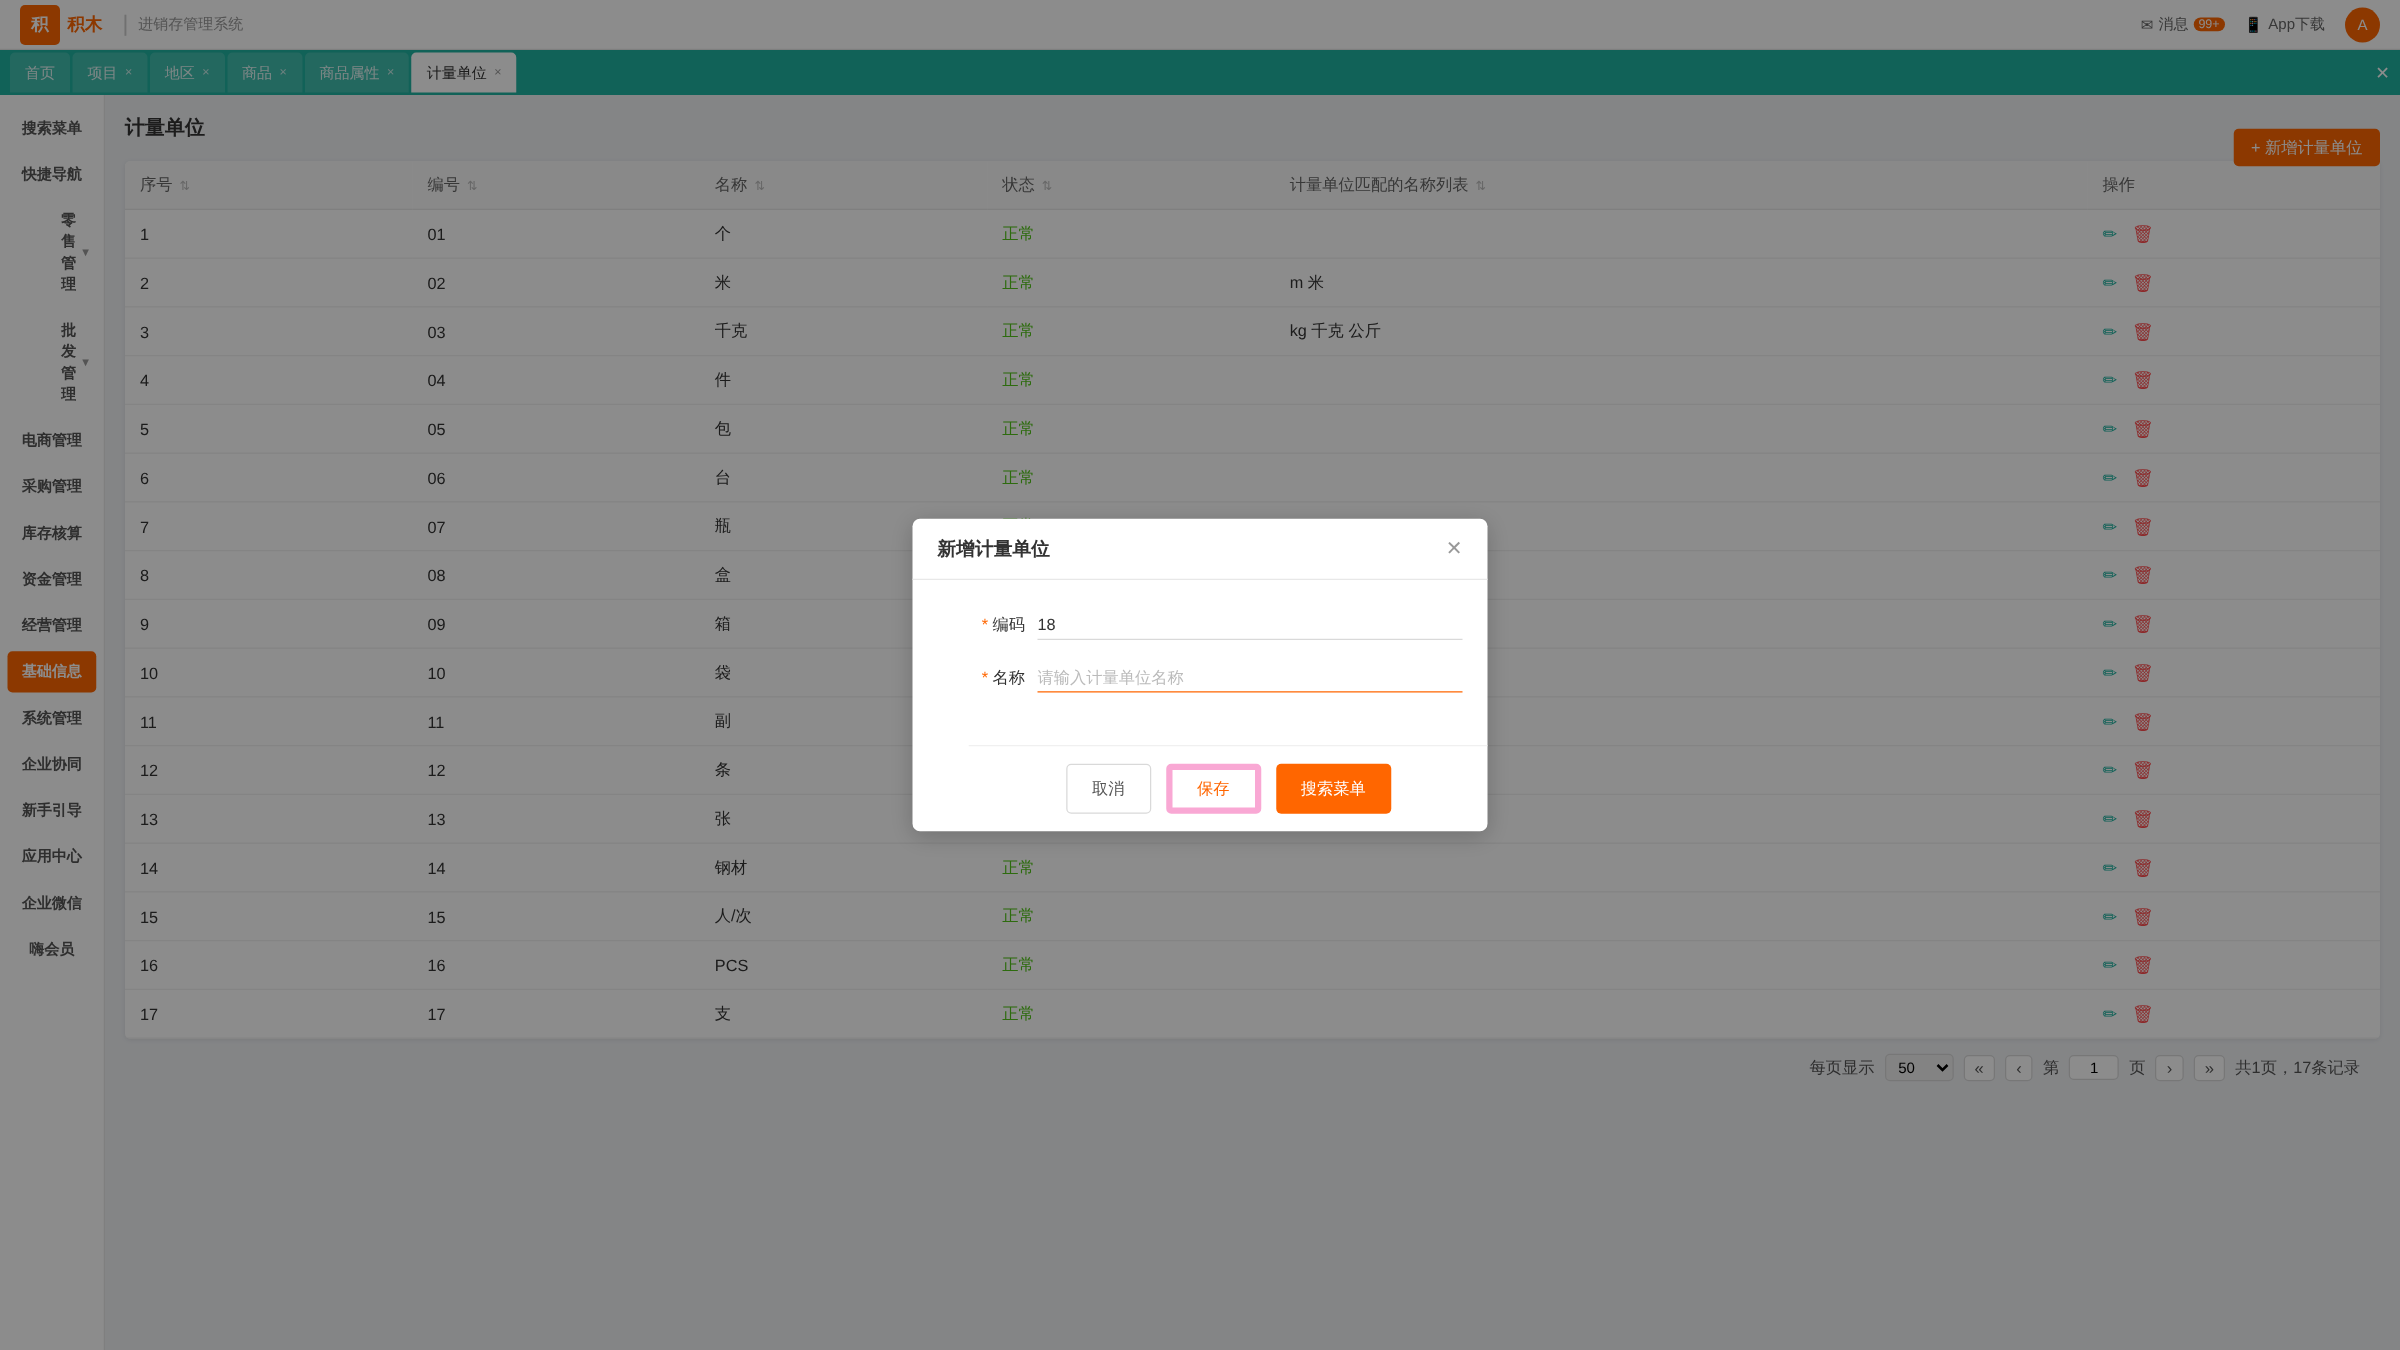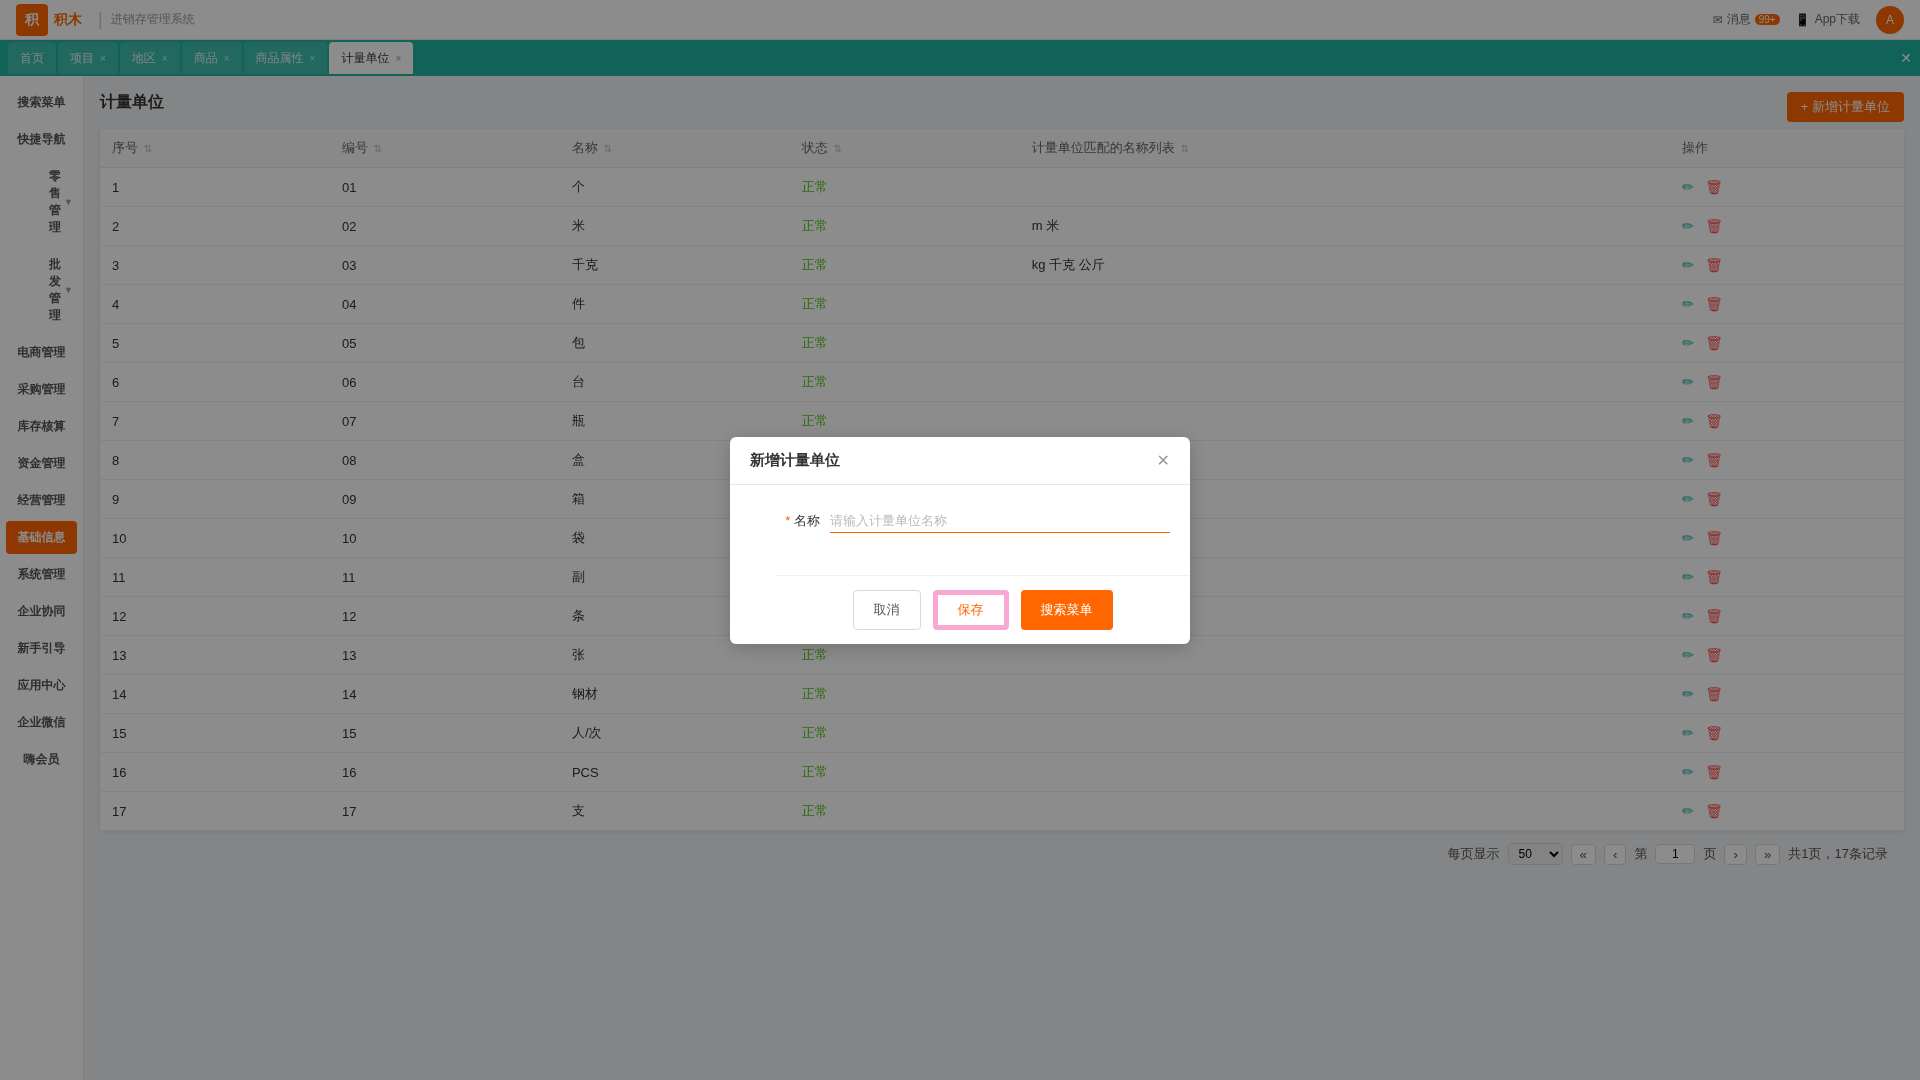--- a/index.html
+++ b/index.html
@@ -30,21 +30,21 @@
     
     .sidebar { width: 84px; background: #fff; border-right: 1px solid #e8e8e8; display: flex; flex-direction: column; padding: 8px 0; overflow-y: auto; font-weight: bold; }
     .sidebar-item { padding: 8px 4px; text-align: center; cursor: pointer; font-size: 12px; color: #555; border-radius: 4px; margin: 2px 6px; }
     .sidebar-item.active { background: #f60; color: white; }
     .sidebar-item-with-arrow { display: flex; align-items: center; justify-content: center; gap: 2px; margin-left: 44px; }
     .sidebar-arrow { font-size: 9px; color: #999; }
 
     
     .content-area { flex: 1; padding: 16px; overflow-y: auto; position: relative; }
     .page-title { font-size: 16px; font-weight: bold; color: #333; margin-bottom: 16px; }
-    .add-btn { position: absolute; top: 16px; right: 16px; background: #f60; color: white; border: none; padding: 6px 14px; border-radius: 4px; cursor: pointer; font-size: 13px; }
+    .add-btn { position: absolute; top: 27px; right: 16px; background: #f60; color: white; border: none; padding: 6px 14px; border-radius: 4px; cursor: pointer; font-size: 13px; }
 
     
     .data-table { width: 100%; border-collapse: collapse; background: white; border-radius: 4px; overflow: hidden; box-shadow: 0 1px 4px rgba(0,0,0,0.08); }
     .data-table th { background: #fafafa; padding: 10px 12px; text-align: left; font-weight: 500; color: #666; border-bottom: 1px solid #e8e8e8; font-size: 13px; white-space: nowrap; }
     .data-table td { padding: 10px 12px; border-bottom: 1px solid #f0f0f0; font-size: 13px; }
     .status-normal { color: #52c41a; }
     .action-edit { color: #20b2a0; cursor: pointer; margin-right: 8px; font-size: 14px; }
     .action-delete { color: #ff4d4f; cursor: pointer; font-size: 14px; }
     .sort-icon { font-size: 10px; color: #bbb; margin-left: 2px; }
 
@@ -409,20 +409,27 @@
 <div class="modal-overlay">
   <div class="modal">
     <div class="modal-header">
       <span class="modal-title">新增计量单位</span>
       <span class="modal-close">✕</span>
     </div>
     <div class="modal-body">
       <div class="form-row">
         <div class="form-label">
           <span style="color:#f60;">*</span>
+          <span>编码</span>
+        </div>
+        <input class="form-input" type="text" value="18" style="">
+      </div>
+      <div class="form-row">
+        <div class="form-label">
+          <span style="color:#f60;">*</span>
           <span>名称</span>
         </div>
         <input class="form-input active-input" type="text" placeholder="请输入计量单位名称" style="">
       </div>
     </div>
     <div class="modal-footer">
       <button class="btn-cancel">取消</button>
       <button class="btn-save">保存</button>
       <button class="btn-save-new">搜索菜单</button>
     </div>

